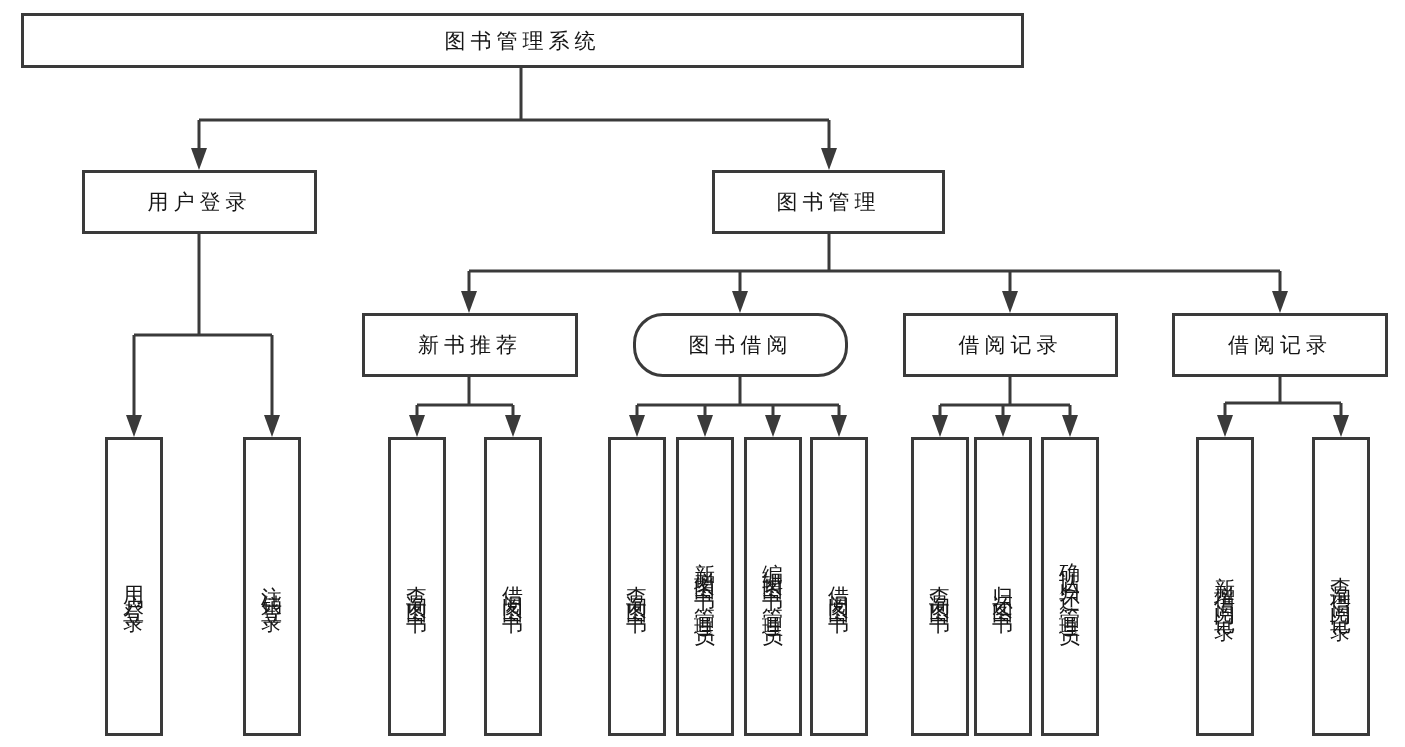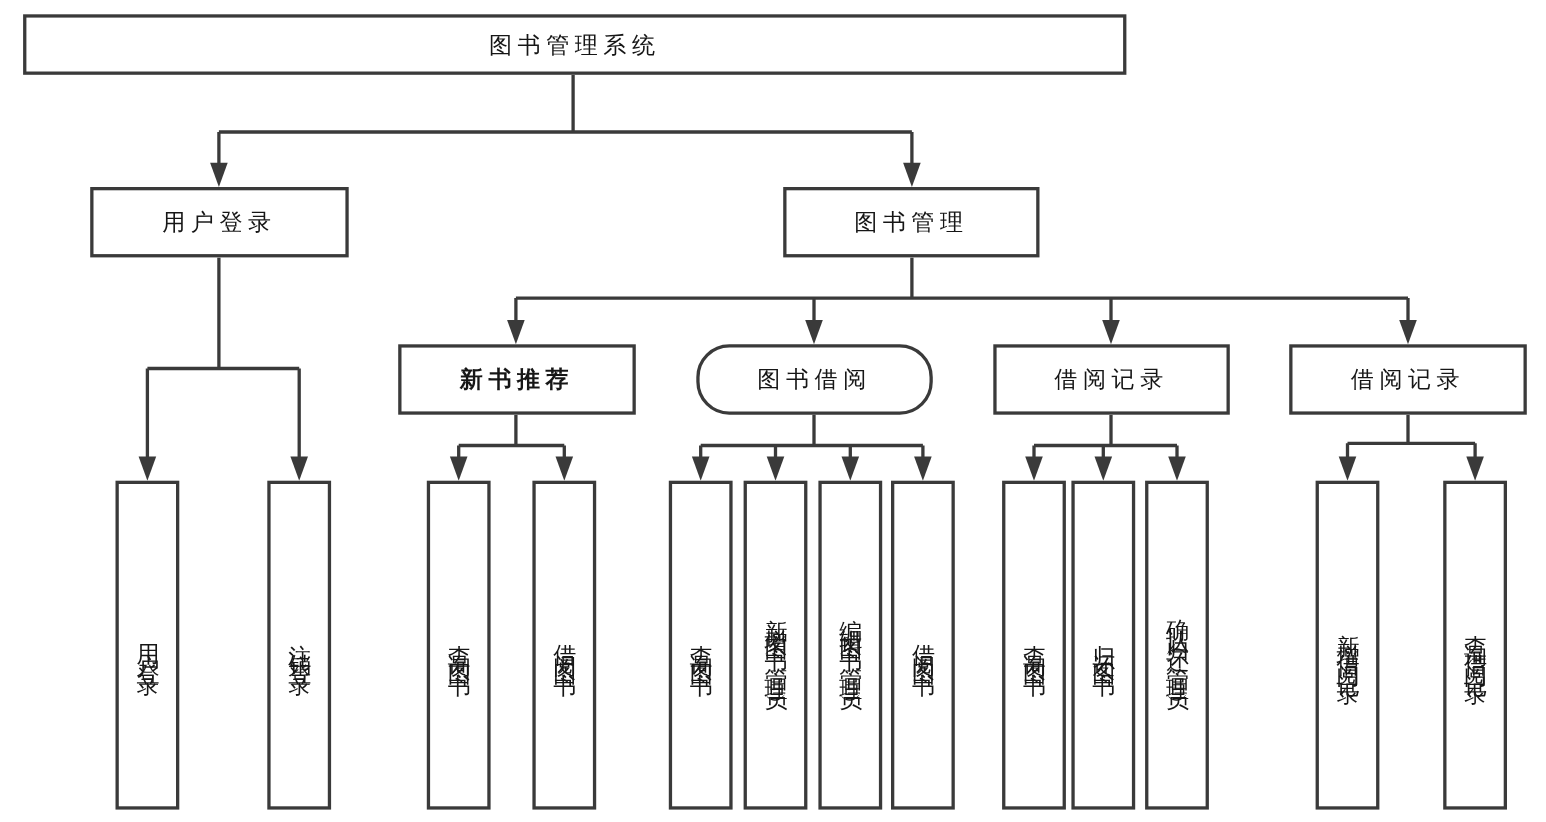--- a/index.html
+++ b/index.html
@@ -96,21 +96,21 @@
       <polygon points="1217,415 1233,415 1225,437"></polygon>
       <polygon points="1333,415 1349,415 1341,437"></polygon>
     </g>
   </svg>
 
   <div class="box" style="left:21px;top:13px;width:1003px;height:55px;">图书管理系统</div>
 
   <div class="box" style="left:82px;top:170px;width:235px;height:64px;">用户登录</div>
   <div class="box" style="left:712px;top:170px;width:233px;height:64px;">图书管理</div>
 
-  <div class="box" style="left:362px;top:313px;width:216px;height:64px;font-weight:bold;">新书推荐</div>
+  <div class="box" style="left:362px;top:313px;width:216px;height:64px;">新书推荐</div>
   <div class="box" style="left:633px;top:313px;width:215px;height:64px;border-radius:30px;">图书借阅</div>
   <div class="box" style="left:903px;top:313px;width:215px;height:64px;">借阅记录</div>
   <div class="box" style="left:1172px;top:313px;width:216px;height:64px;">借阅记录</div>
 
   <div class="vbox" style="left:105px;top:437px;width:58px;height:299px;">
     <span class="vtext">用户登录</span>
   </div>
   <div class="vbox" style="left:243px;top:437px;width:58px;height:299px;">
     <span class="vtext">注销登录</span>
   </div>

